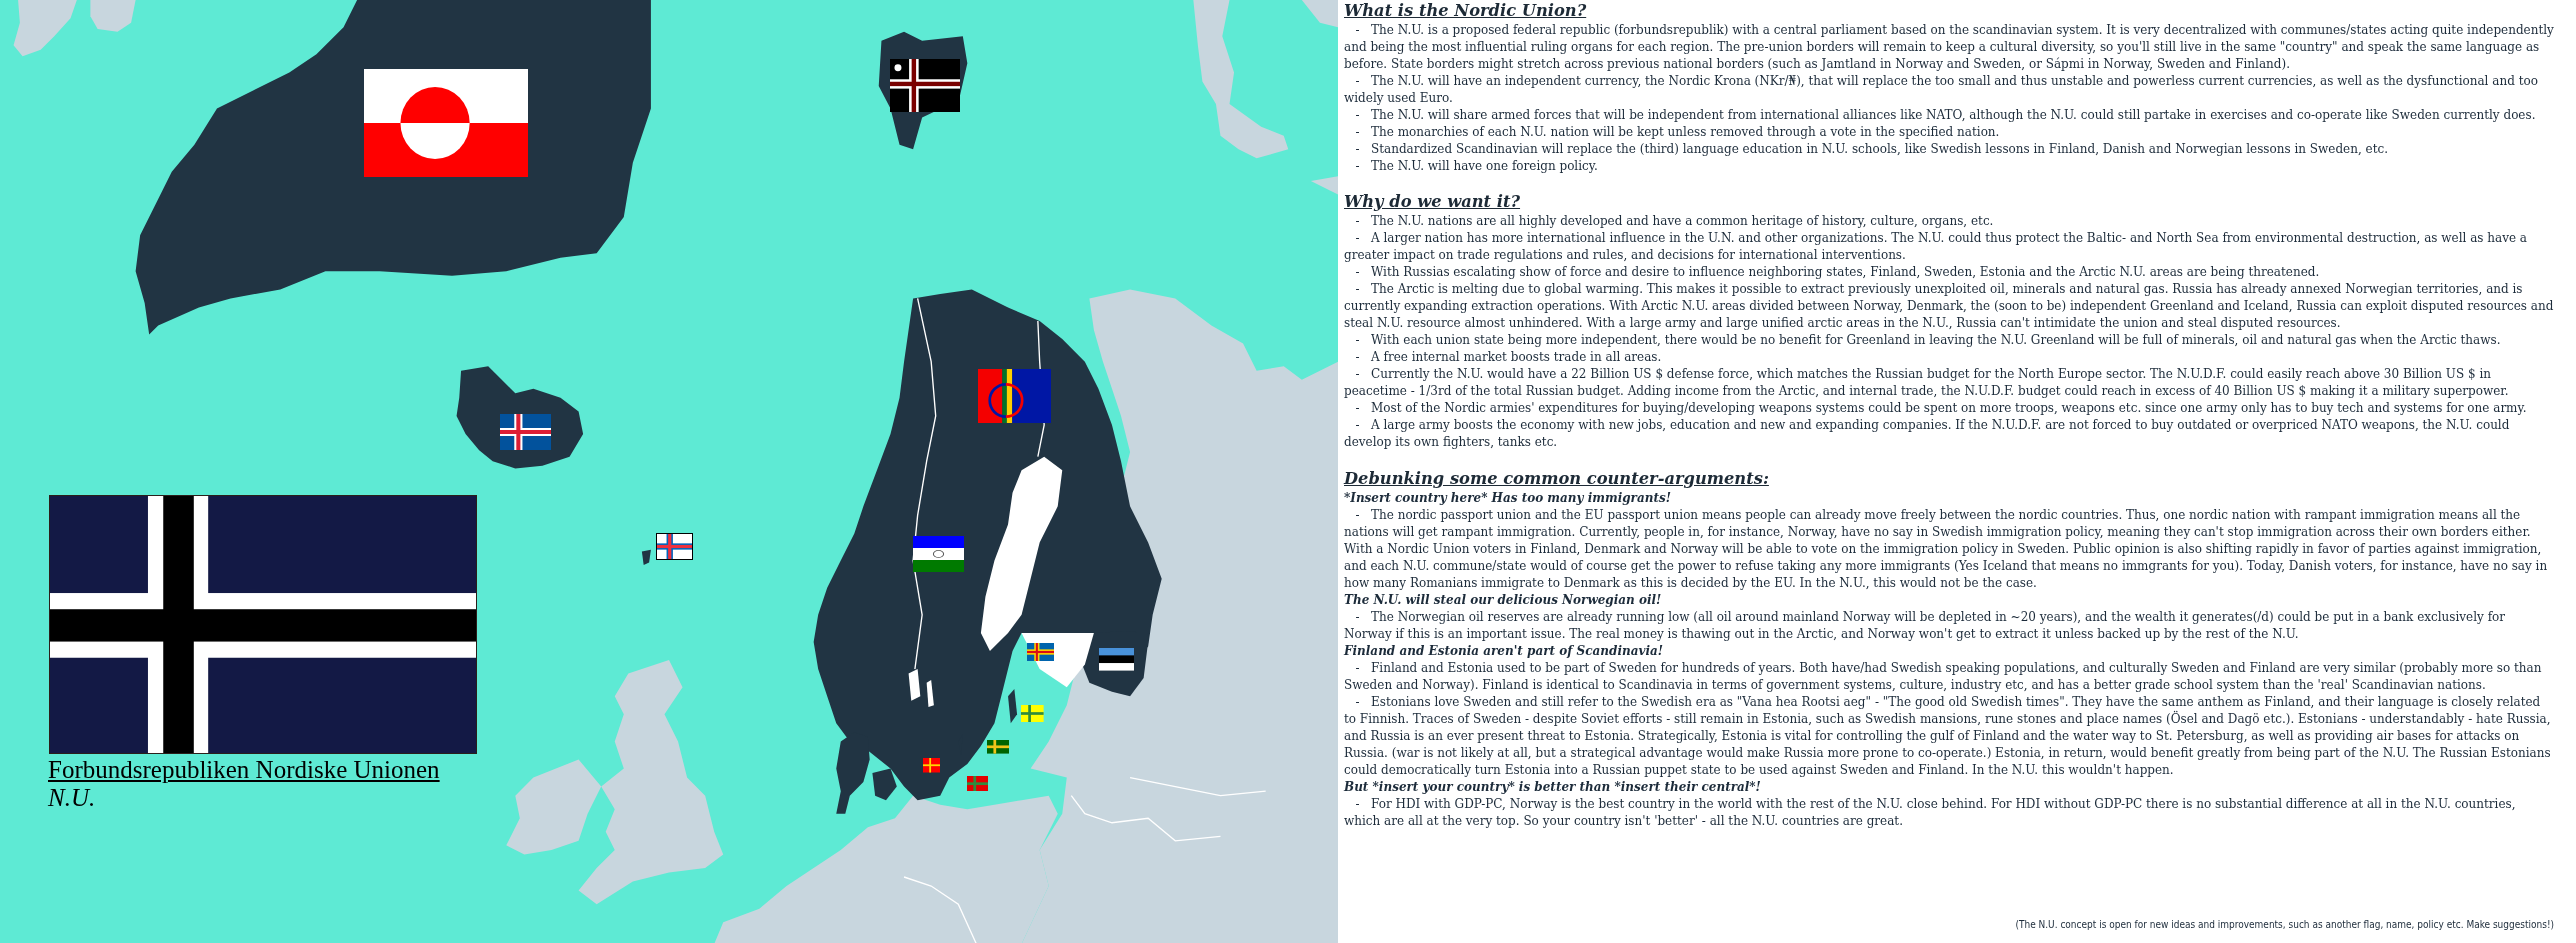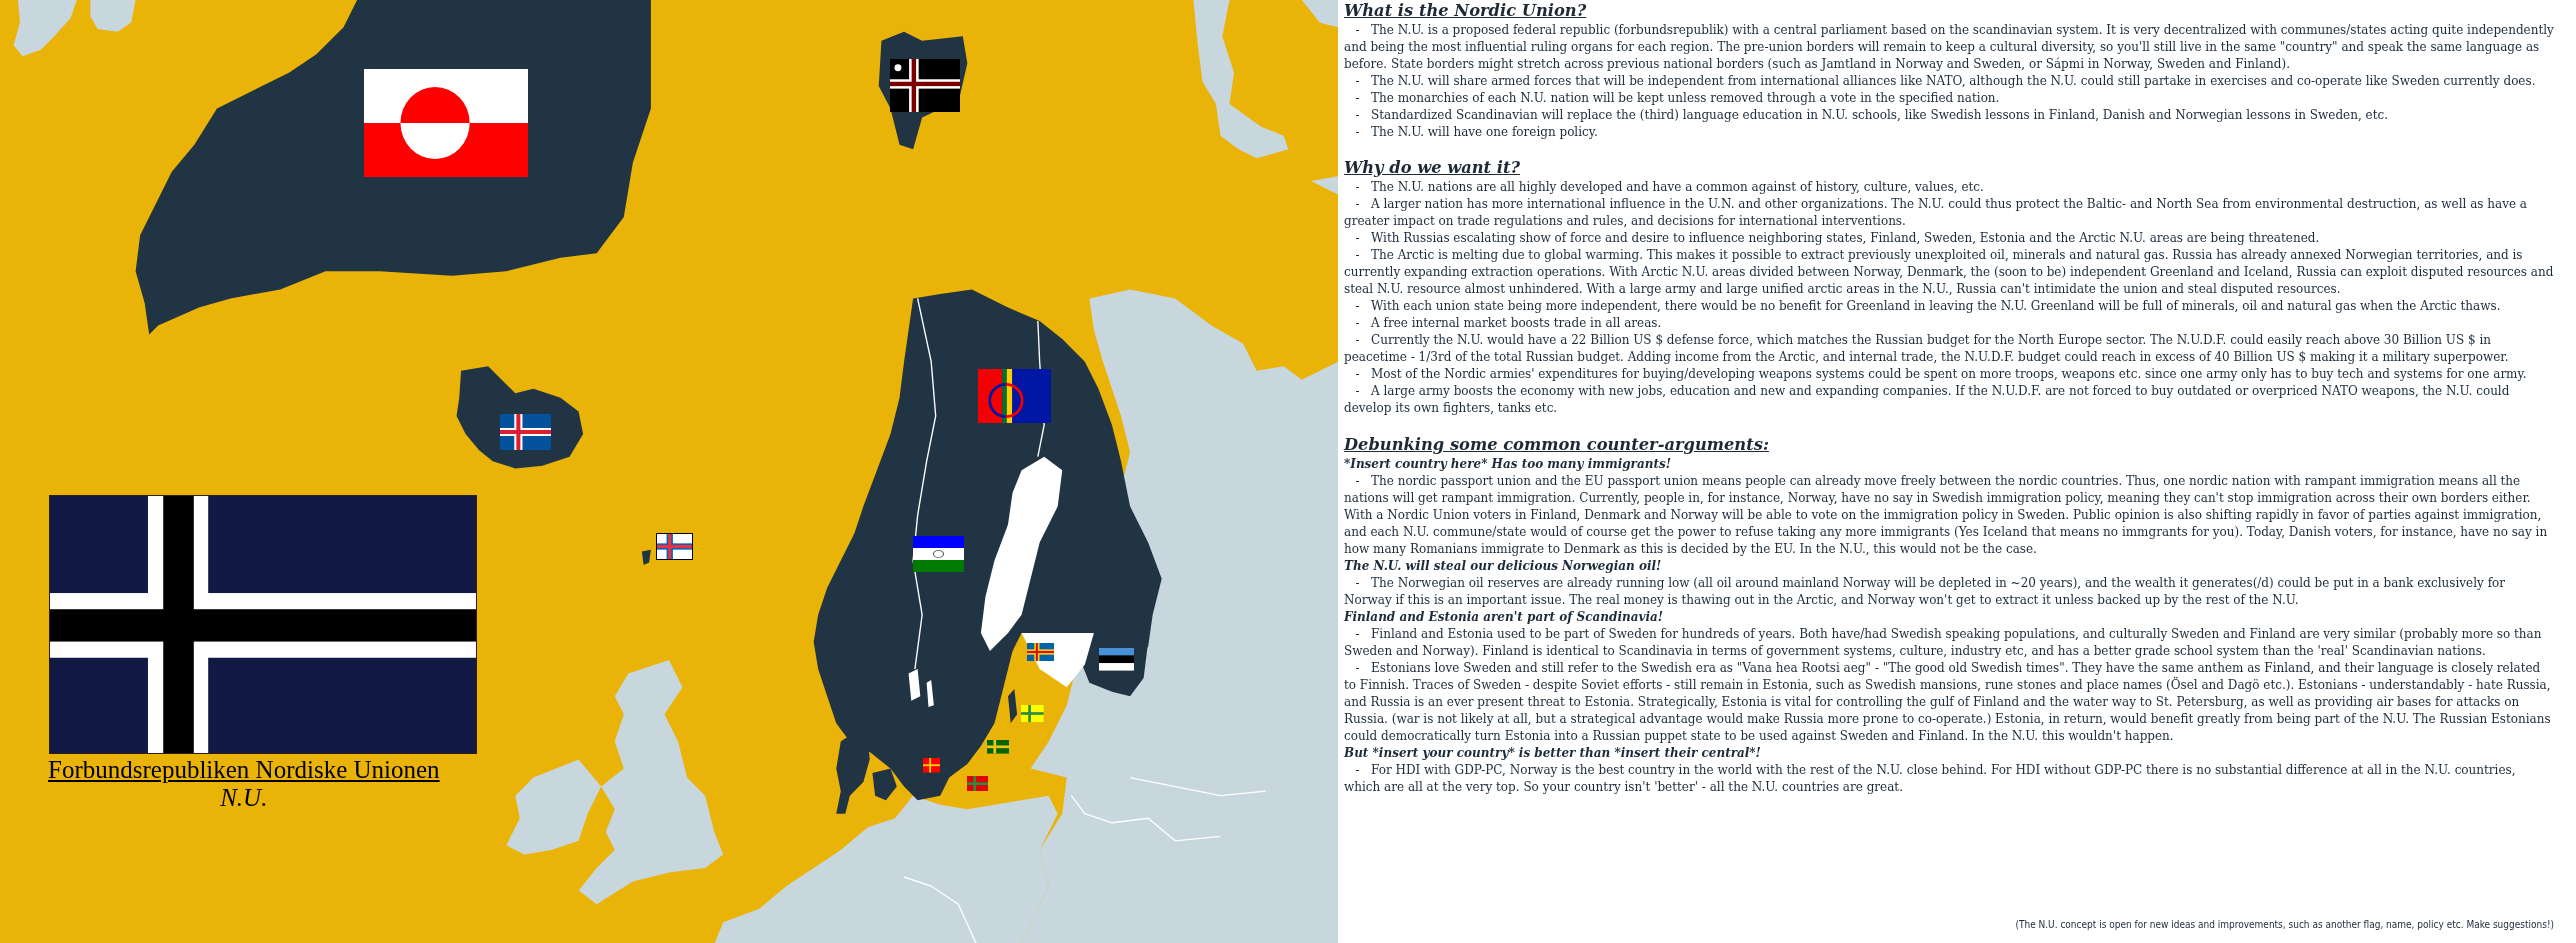--- a/index.html
+++ b/index.html
@@ -1,17 +1,17 @@
 <!DOCTYPE html>
 <html style="font-size:14.5px"><head>
 <meta charset="utf-8">
 <style>
   html, body { margin:0; padding:0; background:#ffffff; }
   body { width:2576px; height:944px; position:relative; overflow:hidden; font-family:"DejaVu Serif", serif; }
-  #map { position:absolute; left:0; top:0; width:1338px; height:944px; background:#eab308; overflow:hidden;text-align:center; }
+  #map { position:absolute; left:0; top:0; width:1338px; height:944px; background:#5eead4; overflow:hidden; }
   #map svg { position:absolute; left:0; top:0; }
   .flag { position:absolute; overflow:hidden; }
   .flag svg { position:absolute; left:0; top:0; width:100%; height:100%; }
   #nu-flag { position:absolute; left:49px; top:495px; width:428px; height:259px; border:0.9px solid #2a1f1a; box-sizing:border-box; }
   #nu-caption { position:absolute; left:48px; top:756px; color:#000; font-family:"Liberation Serif", serif; font-size:25px; line-height:28px; }
   #nu-caption .full { text-decoration:underline; }
   #nu-caption .it { font-style:italic; }
   #text { position:absolute; left:1344px; top:0; width:1211px; height:944px; color:#1c2b3a; font-family:"DejaVu Serif", serif; font-size:12px; line-height:17px; }
   .sec-title { font-weight:bold; font-style:italic; text-decoration:underline; font-size:16.3px; line-height:22px; margin:0; color:#1d2a36; }
   .para { margin:0; }
@@ -204,31 +204,32 @@
     <div class="full">Forbundsrepubliken Nordiske Unionen</div>
     <div class="it">N.U.</div>
   </div>
 </div>
 
 <div id="text">
 
   <h2 class="sec-title">What is the Nordic Union?</h2>
   <div>
     <p class="para"><span class="dash">-</span><span>The N.U. is a proposed federal republic (forbundsrepublik) with a central parliament based on the scandinavian system. It is very decentralized with communes/states acting quite independently and being the most influential ruling organs for each region. The pre-union borders will remain to keep a cultural diversity, so you'll still live in the same "country" and speak the same language as before. State borders might stretch across previous national borders (such as Jamtland in Norway and Sweden, or Sápmi in Norway, Sweden and Finland).</span></p>
+    <p class="para"><span class="dash">-</span><span>The N.U. will have an independent currency, the Nordic Krona (NKr/₦), that will replace the too small and thus unstable and powerless current currencies, as well as the dysfunctional and too widely used Euro.</span></p>
     <p class="para"><span class="dash">-</span><span>The N.U. will share armed forces that will be independent from international alliances like NATO, although the N.U. could still partake in exercises and co-operate like Sweden currently does.</span></p>
     <p class="para"><span class="dash">-</span><span>The monarchies of each N.U. nation will be kept unless removed through a vote in the specified nation.</span></p>
     <p class="para"><span class="dash">-</span><span>Standardized Scandinavian will replace the (third) language education in N.U. schools, like Swedish lessons in Finland, Danish and Norwegian lessons in Sweden, etc.</span></p>
     <p class="para"><span class="dash">-</span><span>The N.U. will have one foreign policy.</span></p>
   </div>
 
   <div class="gap"></div>
 
   <h2 class="sec-title">Why do we want it?</h2>
   <div>
-    <p class="para"><span class="dash">-</span><span>The N.U. nations are all highly developed and have a common against of history, culture, values, etc.</span></p>
+    <p class="para"><span class="dash">-</span><span>The N.U. nations are all highly developed and have a common heritage of history, culture, organs, etc.</span></p>
     <p class="para"><span class="dash">-</span><span>A larger nation has more international influence in the U.N. and other organizations. The N.U. could thus protect the Baltic- and North Sea from environmental destruction, as well as have a greater impact on trade regulations and rules, and decisions for international interventions.</span></p>
     <p class="para"><span class="dash">-</span><span>With Russias escalating show of force and desire to influence neighboring states, Finland, Sweden, Estonia and the Arctic N.U. areas are being threatened.</span></p>
     <p class="para"><span class="dash">-</span><span>The Arctic is melting due to global warming. This makes it possible to extract previously unexploited oil, minerals and natural gas. Russia has already annexed Norwegian territories, and is currently expanding extraction operations. With Arctic N.U. areas divided between Norway, Denmark, the (soon to be) independent Greenland and Iceland, Russia can exploit disputed resources and steal N.U. resource almost unhindered. With a large army and large unified arctic areas in the N.U., Russia can't intimidate the union and steal disputed resources.</span></p>
     <p class="para"><span class="dash">-</span><span>With each union state being more independent, there would be no benefit for Greenland in leaving the N.U. Greenland will be full of minerals, oil and natural gas when the Arctic thaws.</span></p>
     <p class="para"><span class="dash">-</span><span>A free internal market boosts trade in all areas.</span></p>
     <p class="para"><span class="dash">-</span><span>Currently the N.U. would have a 22 Billion US $ defense force, which matches the Russian budget for the North Europe sector. The N.U.D.F. could easily reach above 30 Billion US $ in peacetime - 1/3rd of the total Russian budget. Adding income from the Arctic, and internal trade, the N.U.D.F. budget could reach in excess of 40 Billion US $ making it a military superpower.</span></p>
     <p class="para"><span class="dash">-</span><span>Most of the Nordic armies' expenditures for buying/developing weapons systems could be spent on more troops, weapons etc. since one army only has to buy tech and systems for one army.</span></p>
     <p class="para"><span class="dash">-</span><span>A large army boosts the economy with new jobs, education and new and expanding companies. If the N.U.D.F. are not forced to buy outdated or overpriced NATO weapons, the N.U. could develop its own fighters, tanks etc.</span></p>
   </div>
 

